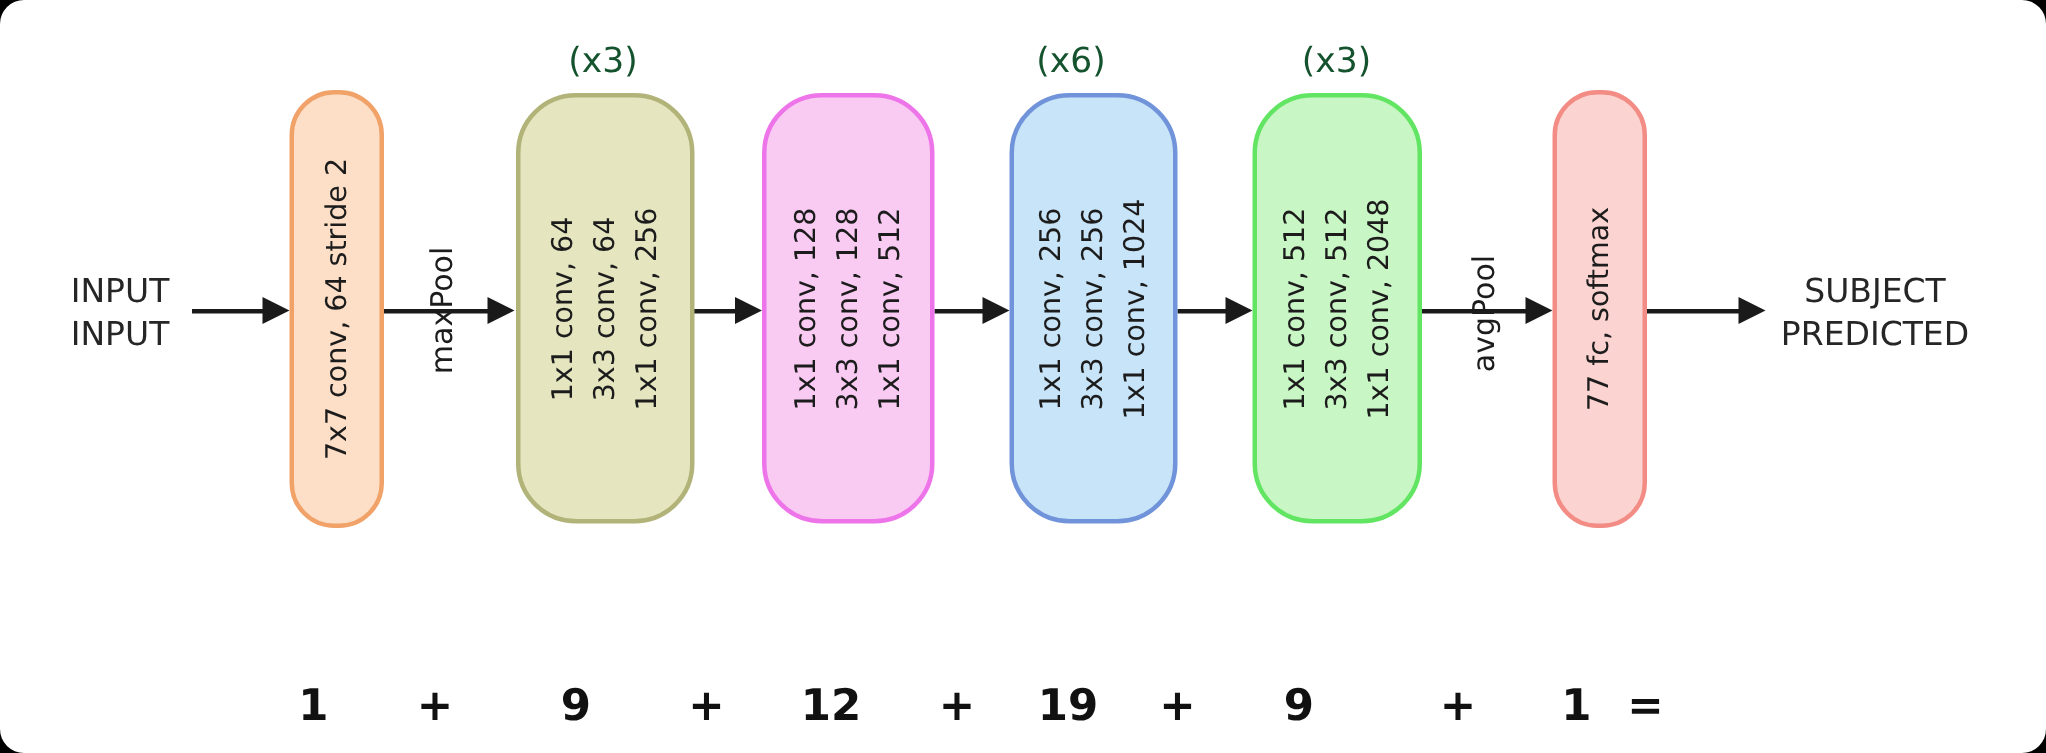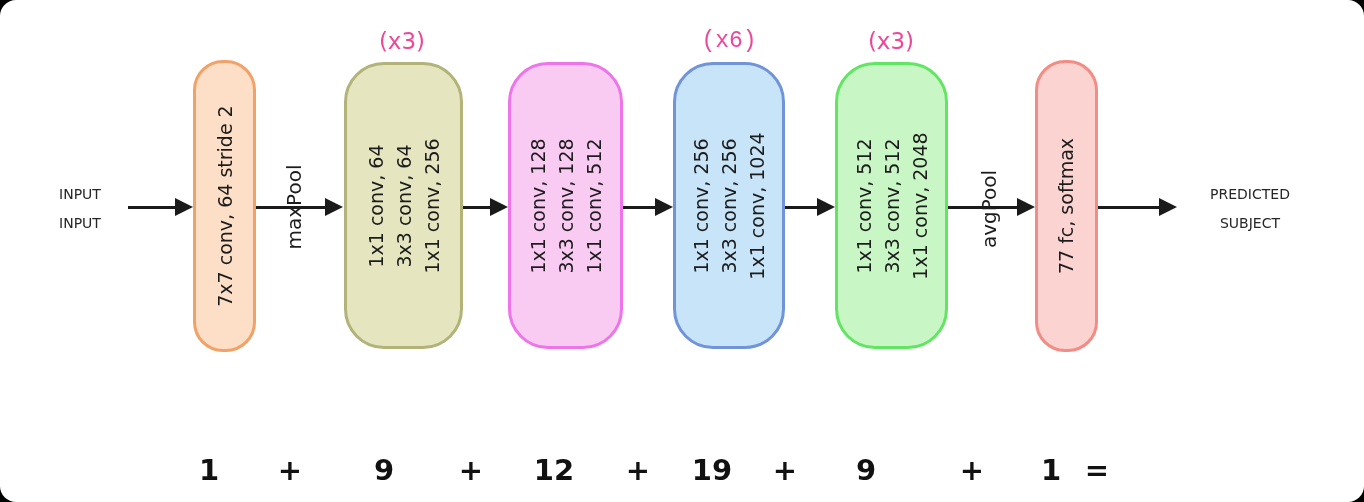--- a/index.html
+++ b/index.html
@@ -39,21 +39,21 @@
   }
   .vtext .tline { line-height: 28px; }
   .vtext.single .tline { line-height: 22px; }
   
   .multiplier {
     position: absolute;
     top: 28px;
     width: 120px;
     text-align: center;
     font-size: 23px;
-    color: #ec4899;
+    color: #14532d;
   }
   
   .arrow {
     position: absolute;
     top: 198px;
     height: 18px;
   }
   .arrow .shaft {
     position: absolute;
     left: 0; top: 7.5px;
@@ -74,21 +74,21 @@
     transform: translate(-50%, -50%) rotate(-90deg);
     white-space: nowrap;
     font-size: 20px;
     color: #1c1c1c;
   }
   
   .io-label {
     position: absolute;
     top: 180px;
     text-align: center;
-    font-size: 14px;
+    font-size: 22px;
     line-height: 29px;
     color: #262626;
   }
   
   .eq-term {
     position: absolute;
     top: 453px;
     transform: translateX(-50%);
     font-size: 29px;
     font-weight: bold;
@@ -132,21 +132,21 @@
   </div>
   <div class="arrow" style="left:1098px; width:79px;">
     <div class="shaft" style="width:63px;"></div>
     <div class="head"></div>
   </div>
 
   <div class="pool-label" style="left:294px; top:207px;">maxPool</div>
   <div class="pool-label" style="left:989px; top:209px;">avgPool</div>
 
   <div class="multiplier" style="left:342px;">(x3)</div>
-  <div class="multiplier" style="left:669px;font-family:Liberation Mono, monospace;">(x6)</div>
+  <div class="multiplier" style="left:654px;">(x6)</div>
   <div class="multiplier" style="left:831px;">(x3)</div>
 
   <div class="block narrow" style="left: 193px; top: 60px; width: 63px; height: 292px; background-color: rgb(252, 223, 198); border-color: rgb(240, 162, 105);">
     <div class="vtext single">
       <div class="tline">7x7 conv, 64 stride 2</div>
     </div>
   </div>
 
   <div class="block wide" style="left: 344px; top: 62px; width: 119px; height: 287px; background-color: rgb(229, 230, 192); border-color: rgb(177, 179, 120);">
     <div class="vtext">
@@ -180,22 +180,22 @@
     </div>
   </div>
 
   <div class="block narrow" style="left: 1035px; top: 60px; width: 63px; height: 292px; background-color: rgb(251, 211, 208); border-color: rgb(242, 140, 133);">
     <div class="vtext single">
       <div class="tline">77 fc, softmax</div>
     </div>
   </div>
 
   <div class="io-label" style="left:1170px; width:160px;">
+    <div>SUBJECT</div>
     <div>PREDICTED</div>
-    <div>SUBJECT</div>
   </div>
 
   <span class="eq-term" style="left:209px;">1</span>
   <span class="eq-term" style="left:290px;">+</span>
   <span class="eq-term" style="left:384px;">9</span>
   <span class="eq-term" style="left:471px;">+</span>
   <span class="eq-term" style="left:554px;text-align:right;">12</span>
   <span class="eq-term" style="left:638px;">+</span>
   <span class="eq-term" style="left:712px;">19</span>
   <span class="eq-term" style="left:785px;">+</span>

